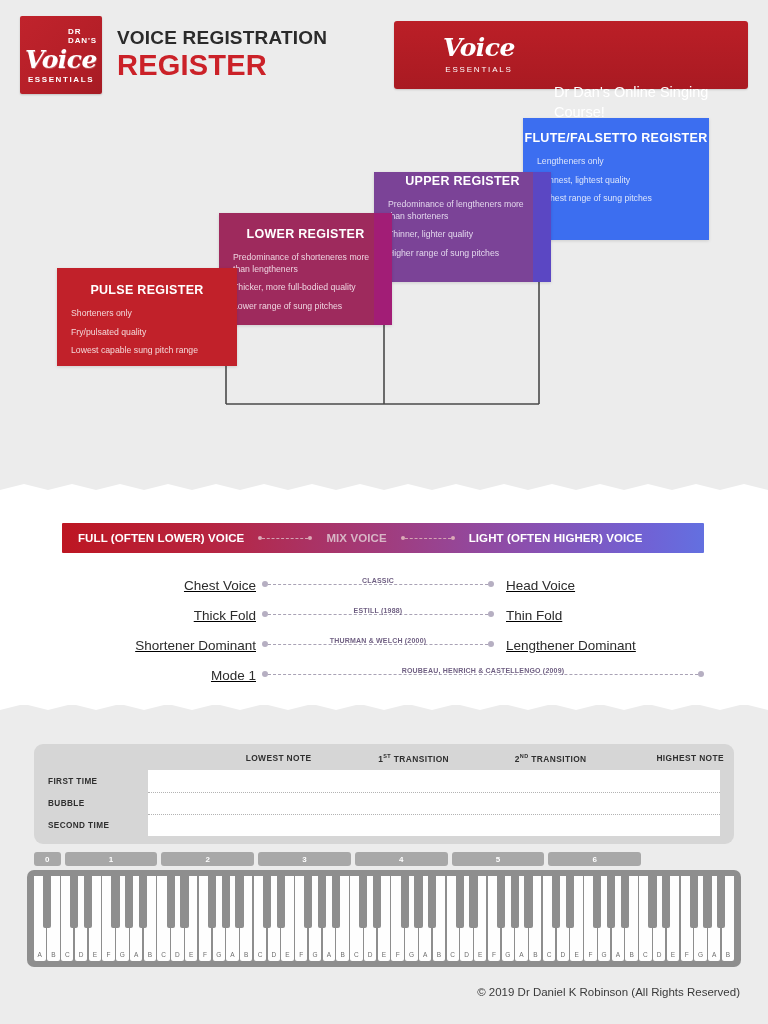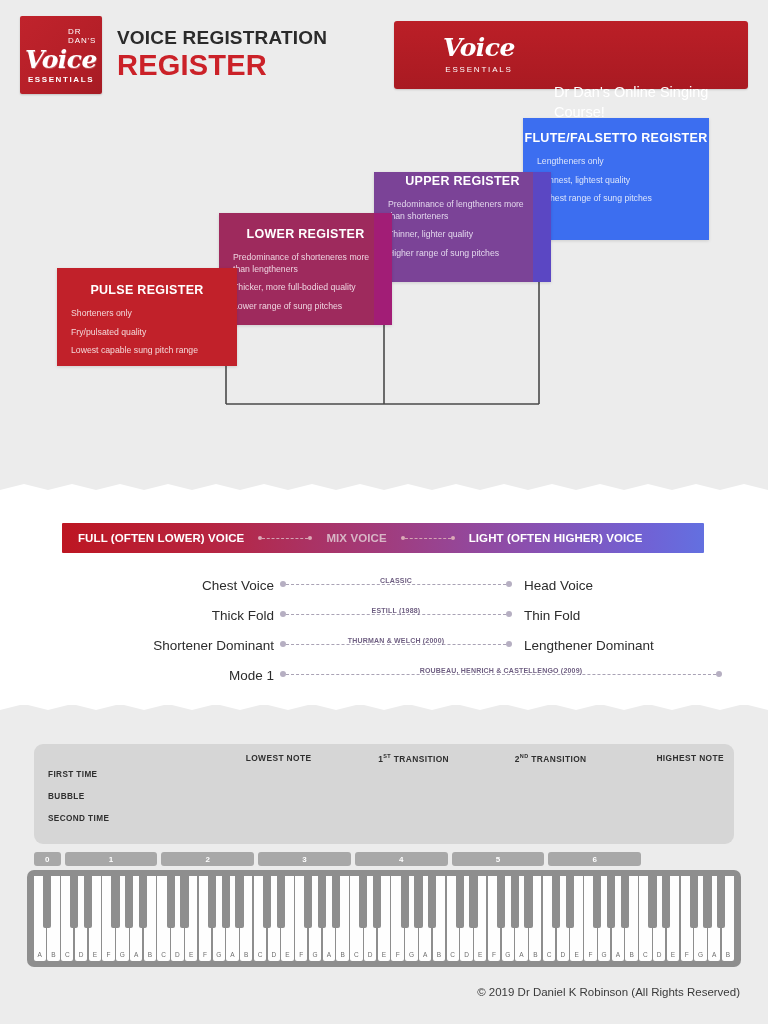--- a/index.html
+++ b/index.html
@@ -13,21 +13,21 @@
 
   
   .header { position: absolute; left: 0; top: 0; width: 768px; height: 110px; background: #ececec; }
   .logo-box {
     position: absolute; left: 20px; top: 16px; width: 82px; height: 78px;
     background: linear-gradient(135deg, #c0232c 0%, #b51f28 60%, #a51b24 100%);
     border-radius: 2px;
     display: flex; flex-direction: column; align-items: center; justify-content: center;
     color: #fff; box-shadow: 0 1px 2px rgba(0,0,0,.18);
   }
-  .logo-top { font-size: 8px; font-weight: normal; letter-spacing: .9px; margin-left: 48px; }
+  .logo-top { font-size: 8px; font-weight: bold; letter-spacing: .9px; margin-left: 48px; }
   .logo-script {
     font-family: "DejaVu Serif", serif; font-style: italic; font-size: 25px;
     line-height: 30px; font-weight: 600; letter-spacing: -.5px;
     text-shadow: .5px .5px 0 rgba(255,255,255,.25);
   }
   .logo-bot { font-size: 8px; font-weight: bold; letter-spacing: 1.6px; }
 
   .title-wrap { position: absolute; left: 117px; top: 27px; }
   .title-1 { font-size: 19px; font-weight: bold; color: #2b2b2b; letter-spacing: .2px; line-height: 22px; }
   .title-2 { font-size: 29px; font-weight: bold; color: #cb2128; letter-spacing: .2px; line-height: 30px; margin-top: 1px; }
@@ -102,21 +102,21 @@
     position: absolute; left: 62px; top: 523px; width: 642px; height: 30px;
     background: linear-gradient(90deg, #bd1622 0%, #b7243f 22%, #a33a78 48%, #8b4fae 72%, #6f63d6 92%, #6370e0 100%);
     display: flex; align-items: center; border-radius: 1px;
   }
   .sp-label { color: #fff; font-size: 11.5px; font-weight: bold; letter-spacing: .1px; white-space: nowrap; }
   .sp-mix { color: #d8b6c6; font-size: 11.5px; font-weight: bold; letter-spacing: .1px; }
   .sp-dots { display: flex; align-items: center; gap: 0; }
   .sp-dots .dot { width: 4px; height: 4px; border-radius: 50%; background: #dba9b6; }
   .sp-dots .dash { width: 46px; height: 0; border-top: 1px dashed #d3a4b3; }
 
-  .pairs { position: absolute; left: 80px; top: 570px; width: 642px; }
+  .pairs { position: absolute; left: 62px; top: 570px; width: 642px; text-decoration: underline; }
   .prow { display: flex; align-items: center; height: 30px; }
   .pleft { width: 200px; text-align: right; font-size: 13.5px; color: #2c2c2c; padding-right: 6px; }
   .pmid { flex: 1; position: relative; height: 12px; }
   .pmid .line { position: absolute; left: 6px; right: 6px; top: 5px; border-top: 1px dashed #a9a2b5; }
   .pmid .d1, .pmid .d2 { position: absolute; top: 2px; width: 6px; height: 6px; border-radius: 50%; background: #b6afc2; }
   .pmid .d1 { left: 0; } .pmid .d2 { right: 0; }
   .pmid .cite {
     position: absolute; left: 0; right: 0; top: -2px; text-align: center;
     font-size: 7px; font-weight: bold; color: #6f5f82; letter-spacing: .2px;
   }
@@ -125,21 +125,21 @@
 
   
   .sheet {
     position: absolute; left: 34px; top: 744px; width: 700px; height: 100px;
     background: #d6d6d6; border-radius: 9px;
   }
   .sheet-head { position: absolute; left: 140px; top: 9px; width: 550px; display: flex; }
   .sheet-head div { flex: 1; text-align: right; font-size: 8.4px; font-weight: bold; color: #2f2f2f; letter-spacing: .4px; }
   .sheet-head sup { font-size: 5.5px; vertical-align: super; }
   .sheet-rows { position: absolute; left: 14px; top: 26px; width: 672px; }
-  .srow { display: flex; align-items: flex-start; height: 22px; flex-direction: column; }
+  .srow { display: flex; align-items: center; height: 22px; }
   .srow-lab { width: 100px; font-size: 8.2px; font-weight: bold; color: #2f2f2f; letter-spacing: .4px; }
   .srow-field { flex: 1; height: 22px; background: #fff; }
   .srow-field.dotted-top { border-top: 1px dotted #b3b3b3; }
 
   
   .octbar { position: absolute; left: 34px; top: 852px; width: 700px; height: 14px; display: flex; gap: 4px; }
   .oct { background: #a8a8a8; border-radius: 3px; color: #fff; font-size: 8px; font-weight: bold;
          display: flex; align-items: center; justify-content: center; }
 
   .piano {

